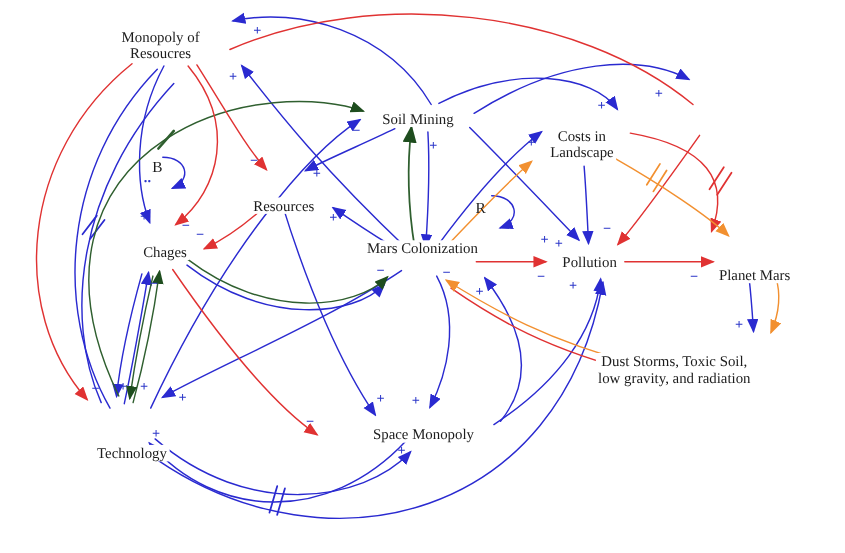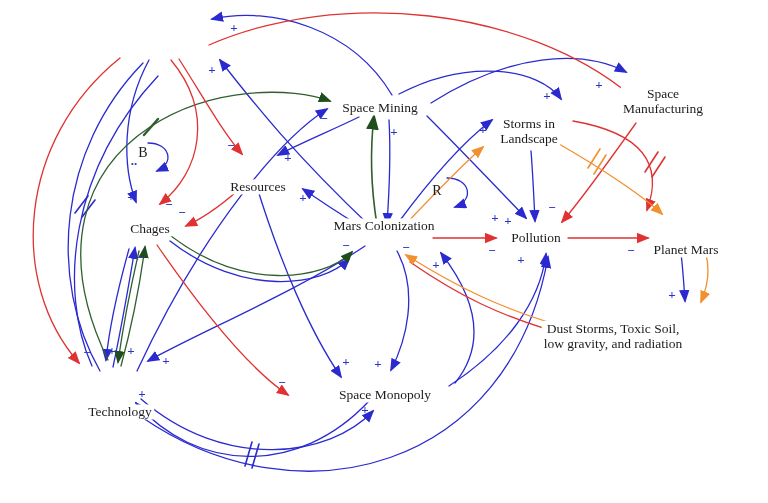--- a/index.html
+++ b/index.html
@@ -114,24 +114,24 @@
     <g stroke="#f29030">
       <path d="M 401,229 C 438,190 462,165 483,147" marker-end="url(#ao)"></path>
       <path d="M 559,144 C 601,168 643,196 662,214" marker-end="url(#ao)"></path>
       <path d="M 579,331 C 497,309 451,283 406,255" marker-end="url(#ao)"></path>
       <path d="M 705,251 C 711,270 707,288 701,302" marker-end="url(#ao)"></path>
       <path d="M 588,168 L 600,149" stroke-width="1.6"></path>
       <path d="M 594,174 L 606,155" stroke-width="1.6"></path>
     </g>
   </svg>
 
-  <div class="node n-space_mining">Space Mining</div>
-  <div class="node n-space_manufacturing">Space
-Manufacturing</div>
-  <div class="node n-changes">Storms in
+  <div class="node n-monopoly">Monopoly of
+Resoucres</div>
+  <div class="node n-space_mining">Soil Mining</div>
+  <div class="node n-changes">Costs in
 Landscape</div>
   <div class="node n-resources">Resources</div>
   <div class="node n-costs">Chages</div>
   <div class="node n-mars">Mars Colonization</div>
   <div class="node n-pollution">Pollution</div>
   <div class="node n-planet_mars">Planet Mars</div>
   <div class="node n-dust">Dust Storms, Toxic Soil,
 low gravity, and radiation</div>
   <div class="node n-technology">Technology</div>
   <div class="node n-tourism">Space Monopoly</div>

